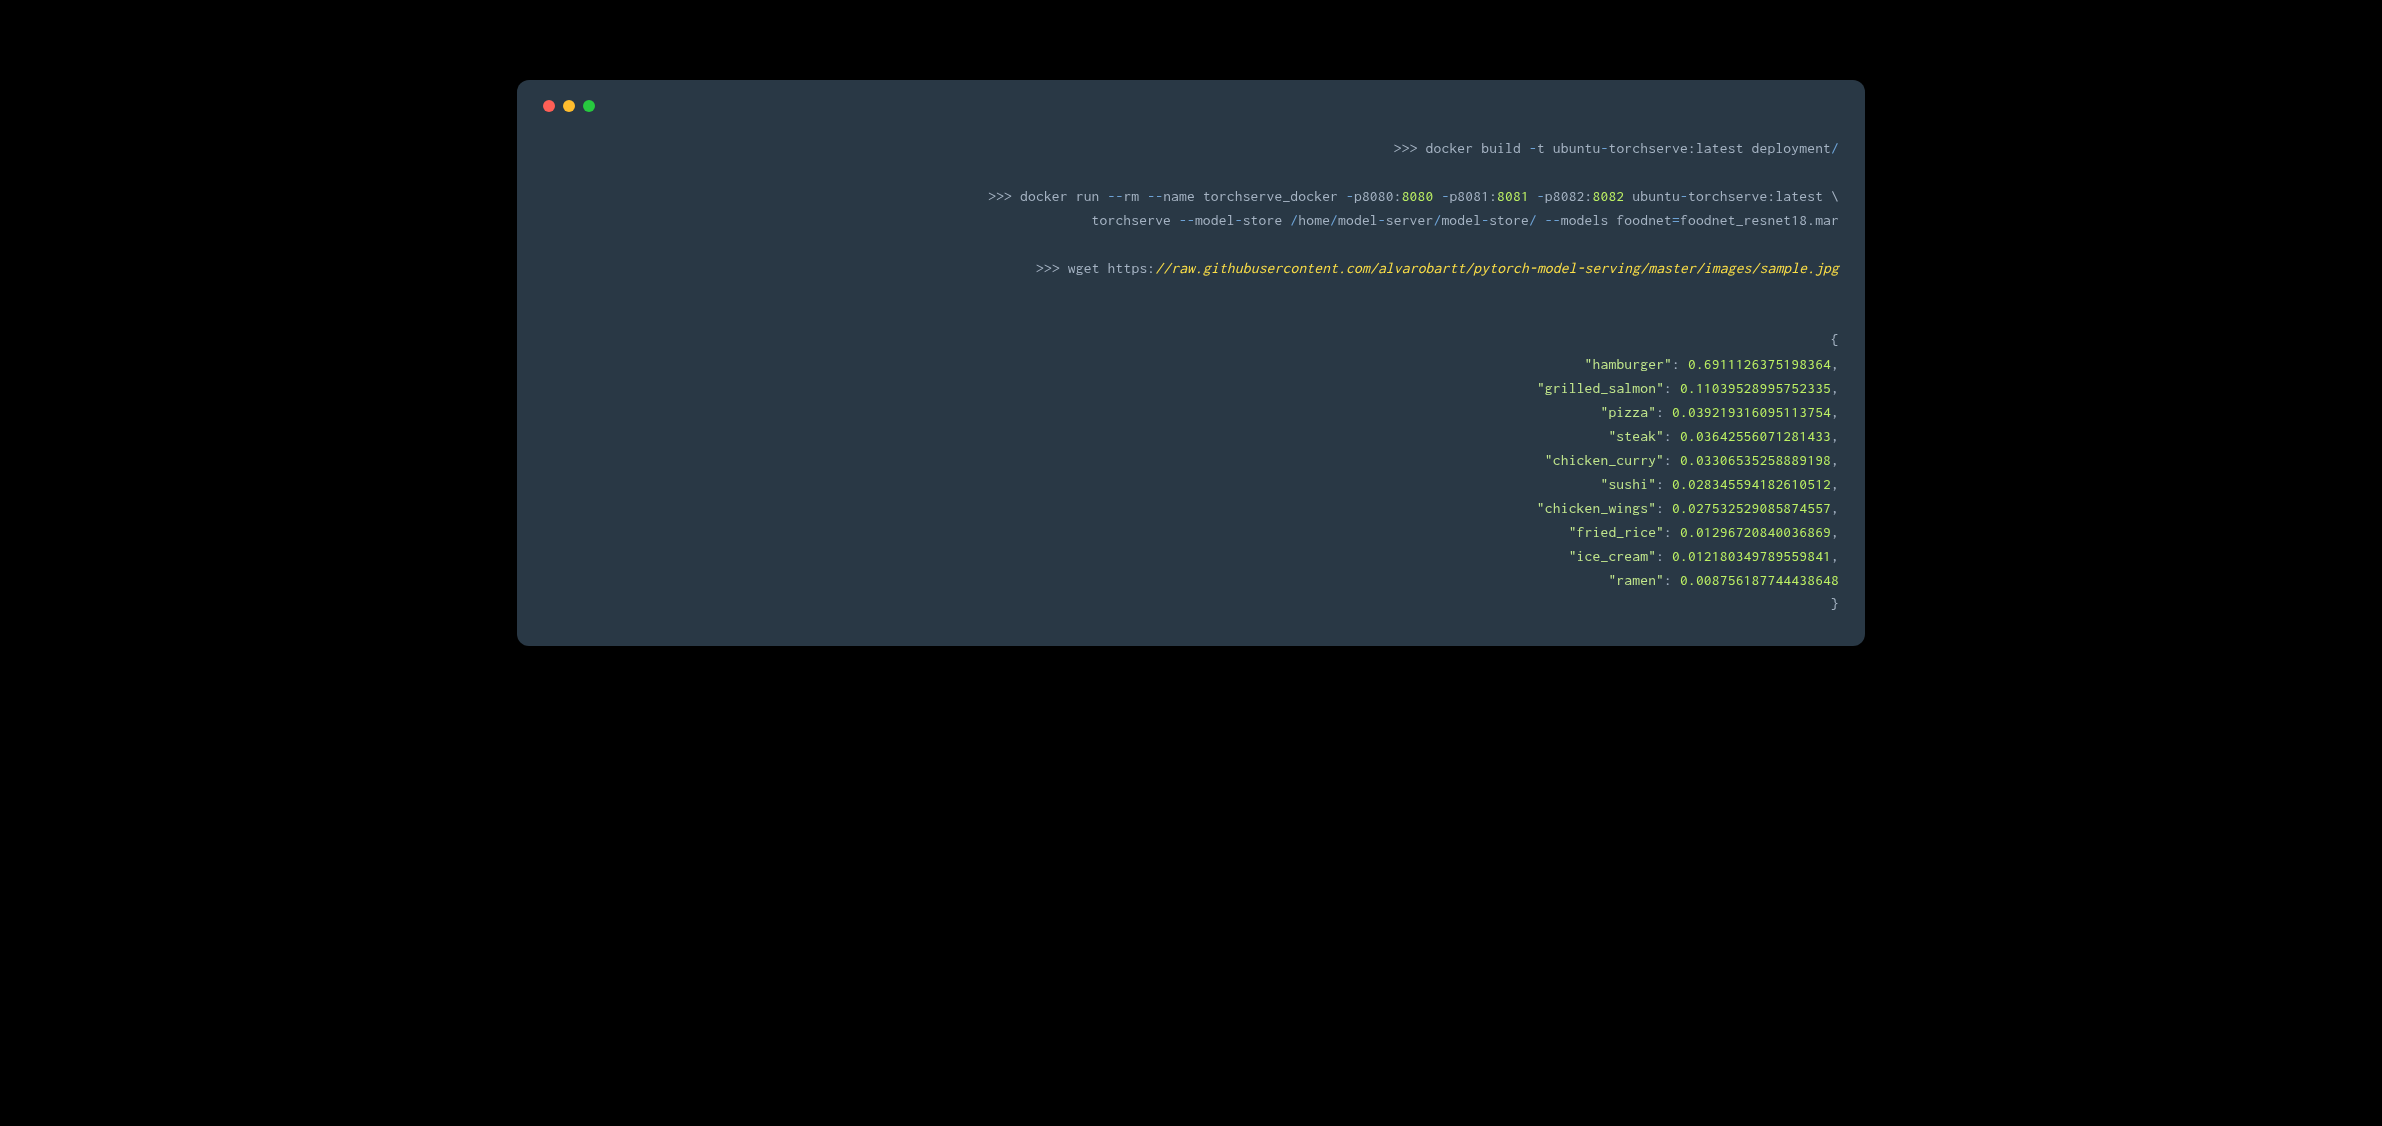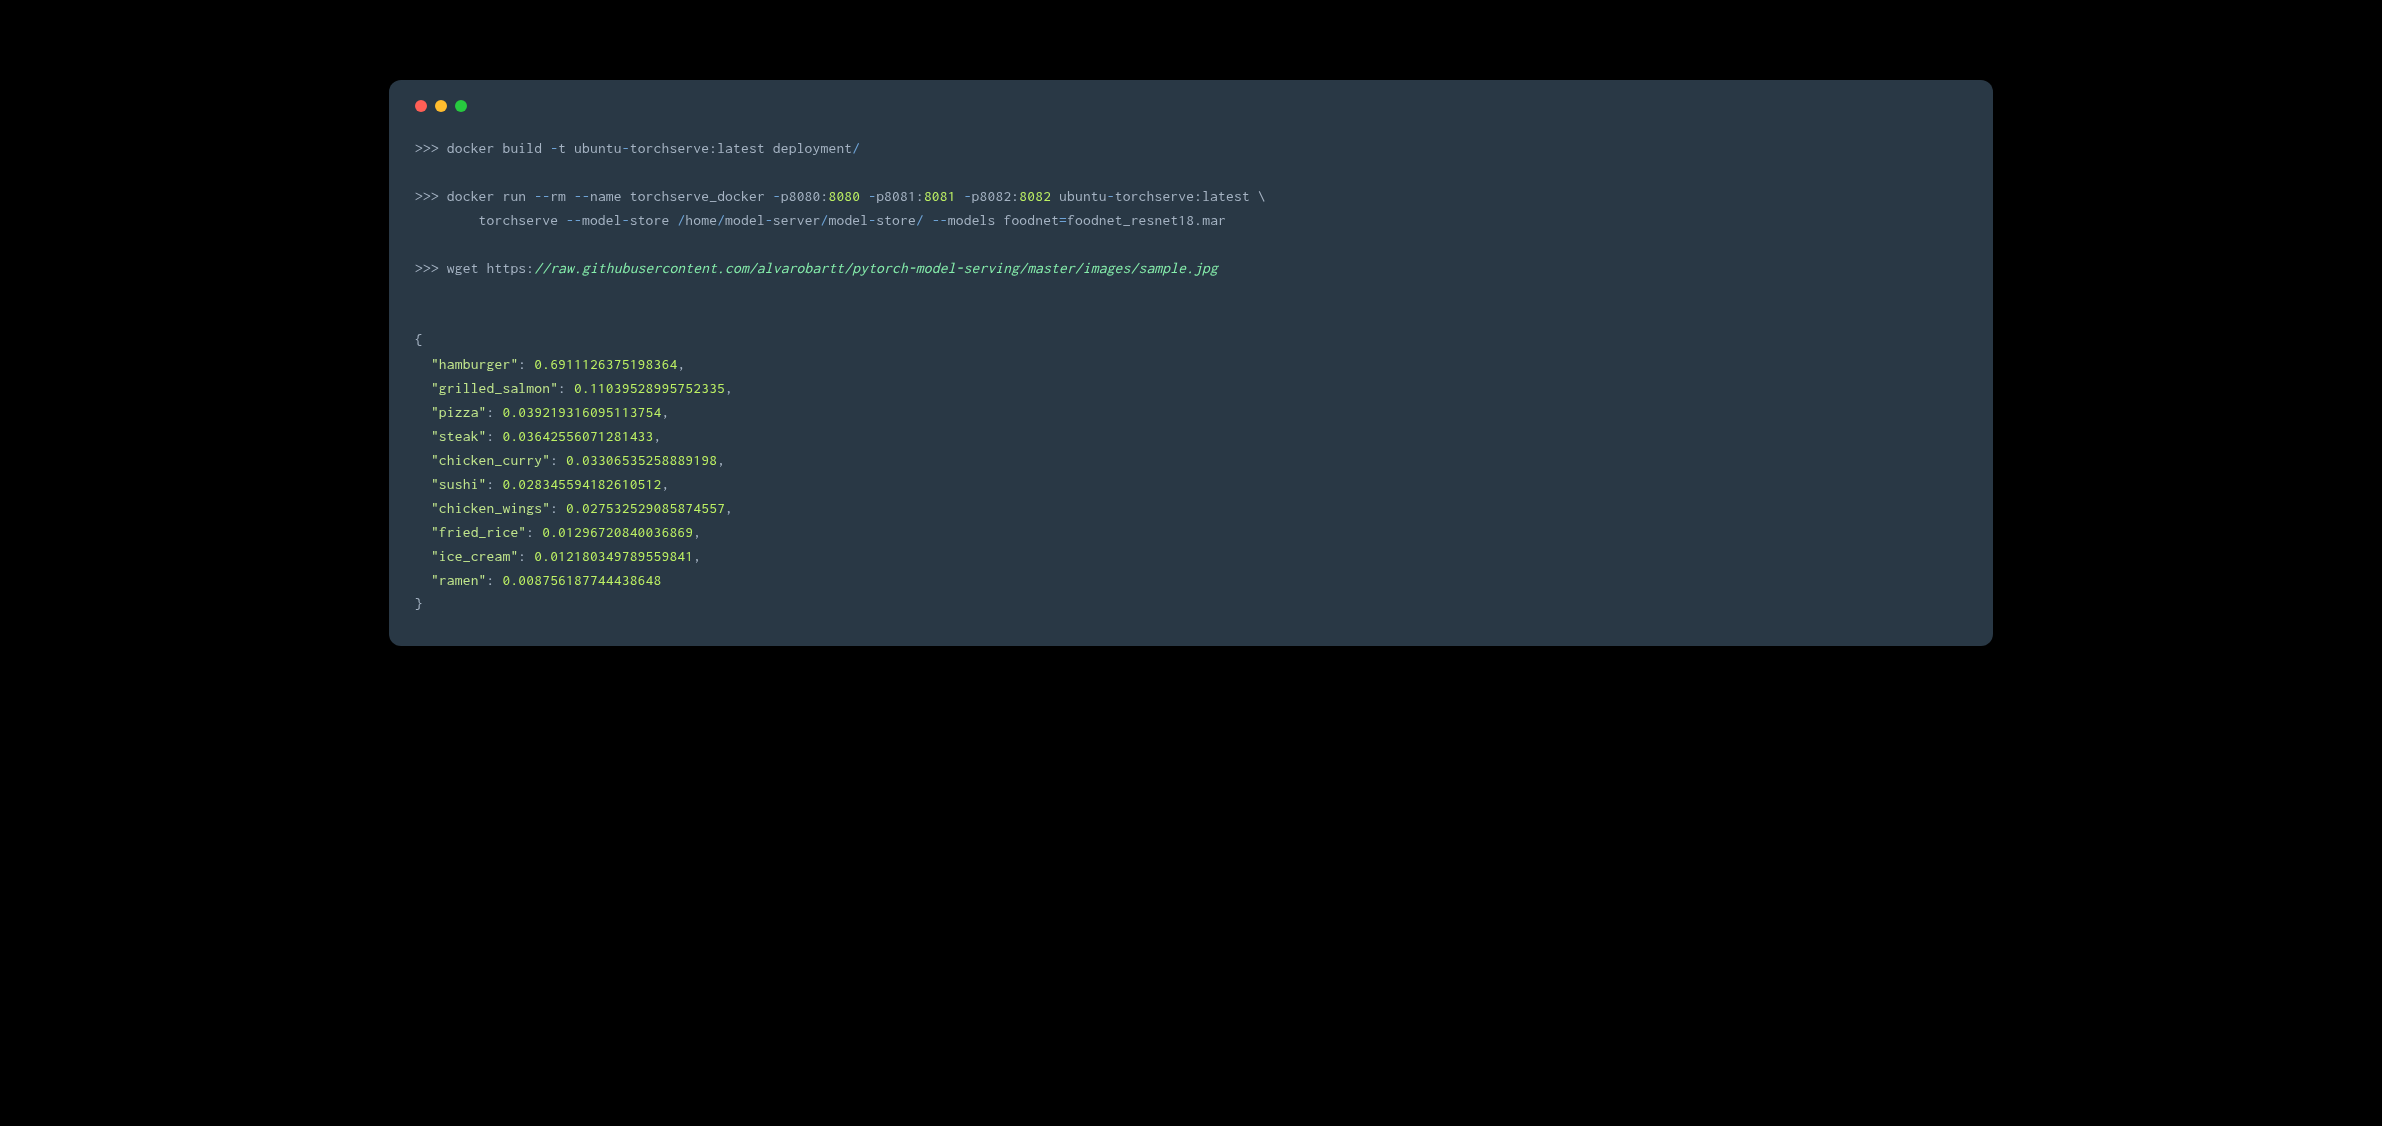--- a/index.html
+++ b/index.html
@@ -12,23 +12,24 @@
       font-family: 'SF Mono', 'Monaco', 'Inconsolata', 'Fira Code', 'Fira Mono', 'Roboto Mono', monospace;
       display: flex;
       justify-content: center;
       align-items: flex-start;
       padding: 80px 80px;
       min-height: 1126px;
     }
     .terminal-window {
       background: #293845;
       border-radius: 12px;
-      width: 1604px;
+      width: 1348px;
       padding: 20px 26px 30px 26px;
       box-shadow: 0 20px 60px rgba(0,0,0,0.5);
+      text-align: right;
     }
     .traffic-lights {
       display: flex;
       gap: 8px;
       margin-bottom: 24px;
     }
     .traffic-light {
       width: 12px;
       height: 12px;
       border-radius: 50%;
@@ -46,21 +47,21 @@
       color: #a6b4c4;
     }
     .blank-line {
       height: 1.55em;
     }
     .prompt { color: #a6b4c4; }
     .text { color: #a6b4c4; }
     .op { color: #6ea3d6; }
     .num { color: #bef264; }
     .str { color: #c3e88d; }
-    .comment { color: #86efac; font-style: italic; }
+    .comment { color: #fde047; font-style: italic; }
     .punct { color: #a6b4c4; }
   </style>
 </head>
 <body>
 
 <div class="terminal-window">
   <div class="traffic-lights">
     <div class="traffic-light tl-red"></div>
     <div class="traffic-light tl-yellow"></div>
     <div class="traffic-light tl-green"></div>

